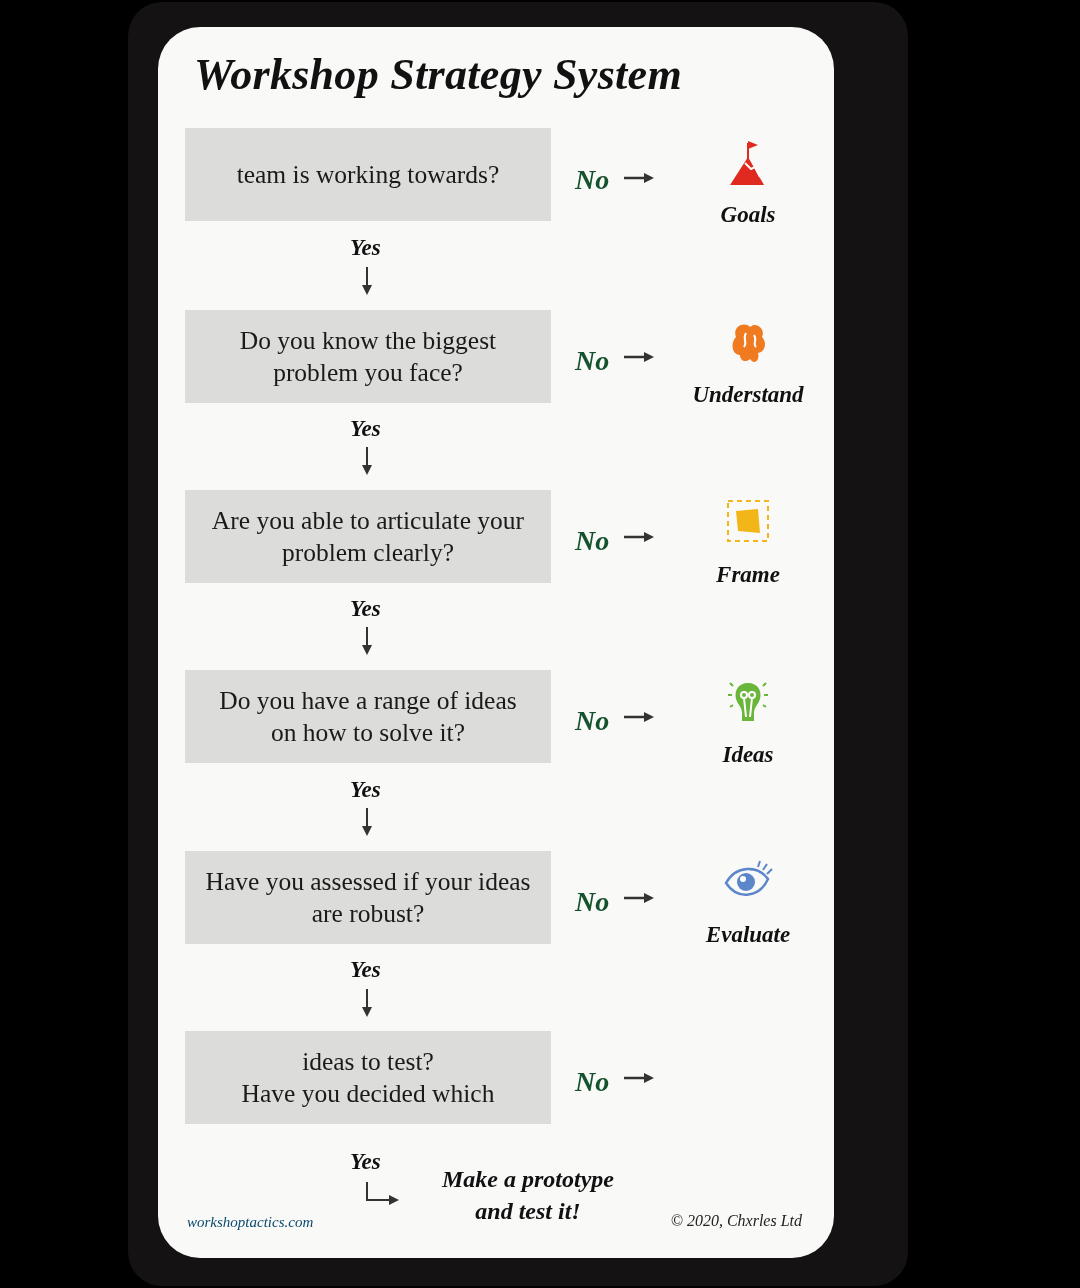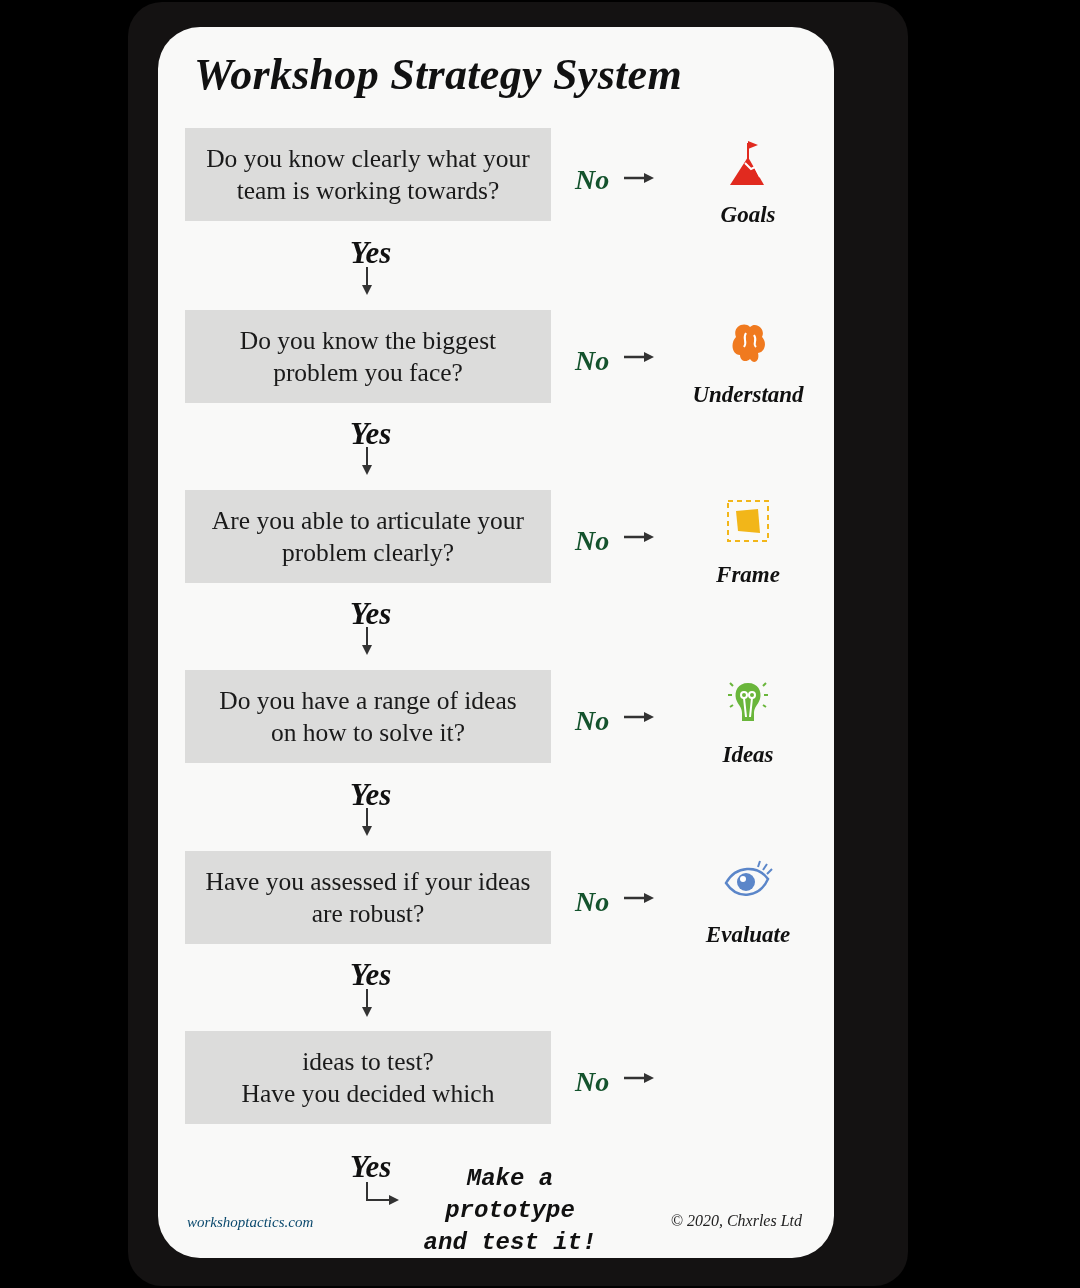--- a/index.html
+++ b/index.html
@@ -12,44 +12,43 @@
     .title { position:absolute; left:36px; top:22px; font-family:"Liberation Serif", serif;
       font-style:italic; font-weight:bold; font-size:44px; color:#111; letter-spacing:0.3px; }
     .qbox { position:absolute; left:27px; width:366px; height:93px; background:#dcdcdb;
       display:flex; align-items:center; justify-content:center; text-align:center;
       font-family:"Liberation Serif", serif; font-size:25.5px; line-height:32px; color:#1a1a1a; }
     .qbox span { display:block; }
     .no { position:absolute; left:417px; font-family:"Liberation Serif", serif; font-style:italic;
       font-weight:bold; font-size:28px; color:#14532d;text-align:right; }
     .harrow { position:absolute; left:466px; width:30px; height:12px; }
     .yes { position:absolute; left:192px; font-family:"Liberation Serif", serif; font-style:italic;
-      font-weight:bold; font-size:31px; color:#111; }
+      font-weight:bold; font-size:23px; color:#111; }
     .varrow { position:absolute; left:203px; width:12px; height:28px; }
     .outcome { position:absolute; left:500px; width:180px; text-align:center; }
     .outcome .icon { width:60px; height:56px; margin:0 auto; display:block; }
     .outcome .label { font-family:"Liberation Serif", serif; font-style:italic; font-weight:bold;
       font-size:23px; color:#111; display:block; margin-top:9px; }
-    .final { position:absolute; left:252px; top:1136px; width:200px; text-align:center;
-      font-family:Liberation Mono, monospace; font-style:italic; font-weight:bold; font-size:24px;
+    .final { position:absolute; left:270px; top:1136px; width:200px; text-align:center;
+      font-family:Liberation Serif, serif; font-style:italic; font-weight:bold; font-size:24px;
       line-height:32px; color:#111; }
     .footer-left { position:absolute; left:29px; top:1187px; font-family:"Liberation Serif", serif;
       font-style:italic; font-size:15px; color:#0c4a6e; }
     .footer-right { position:absolute; right:32px; top:1185px; font-family:Liberation Serif, serif;
       font-style:italic; font-size:16px; color:#222; }
   </style>
 </head>
 <body>
 
 <div class="card-border"></div>
 <div class="card">
   <div class="title">Workshop Strategy System</div>
 
   <div class="qbox" style="top:101px">
     <div>
-        <span>Do you know clearly what your</span>
         <span>team is working towards?</span>
       </div>
   </div>
   <div class="no" style="top:137px">No</div>
   <svg class="harrow" style="top:145px" viewBox="0 0 30 12">
       <line x1="0" y1="6" x2="22" y2="6" stroke="#333" stroke-width="2.5"></line>
       <polygon points="20,1 30,6 20,11" fill="#333"></polygon>
     </svg>
   <div class="outcome" style="top:110px">
     <svg class="icon" viewBox="0 0 60 56">

